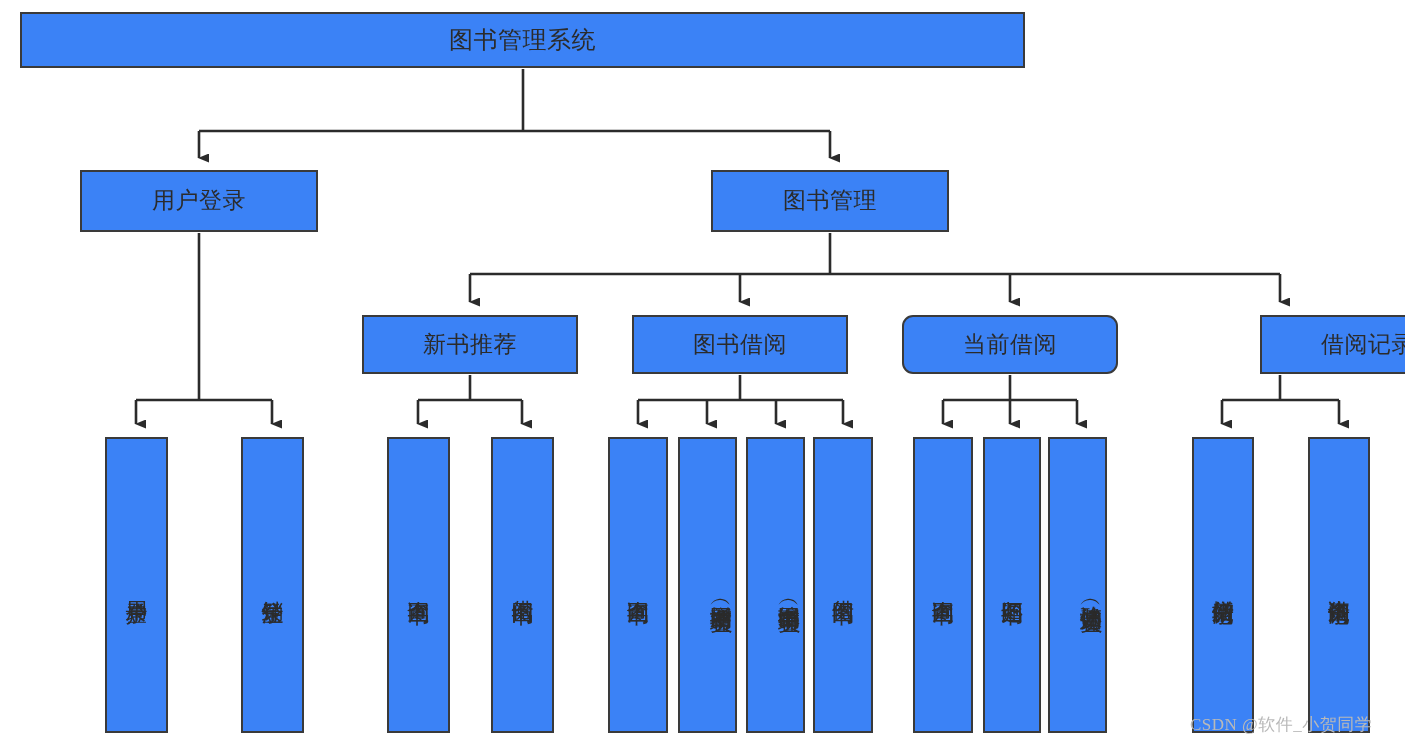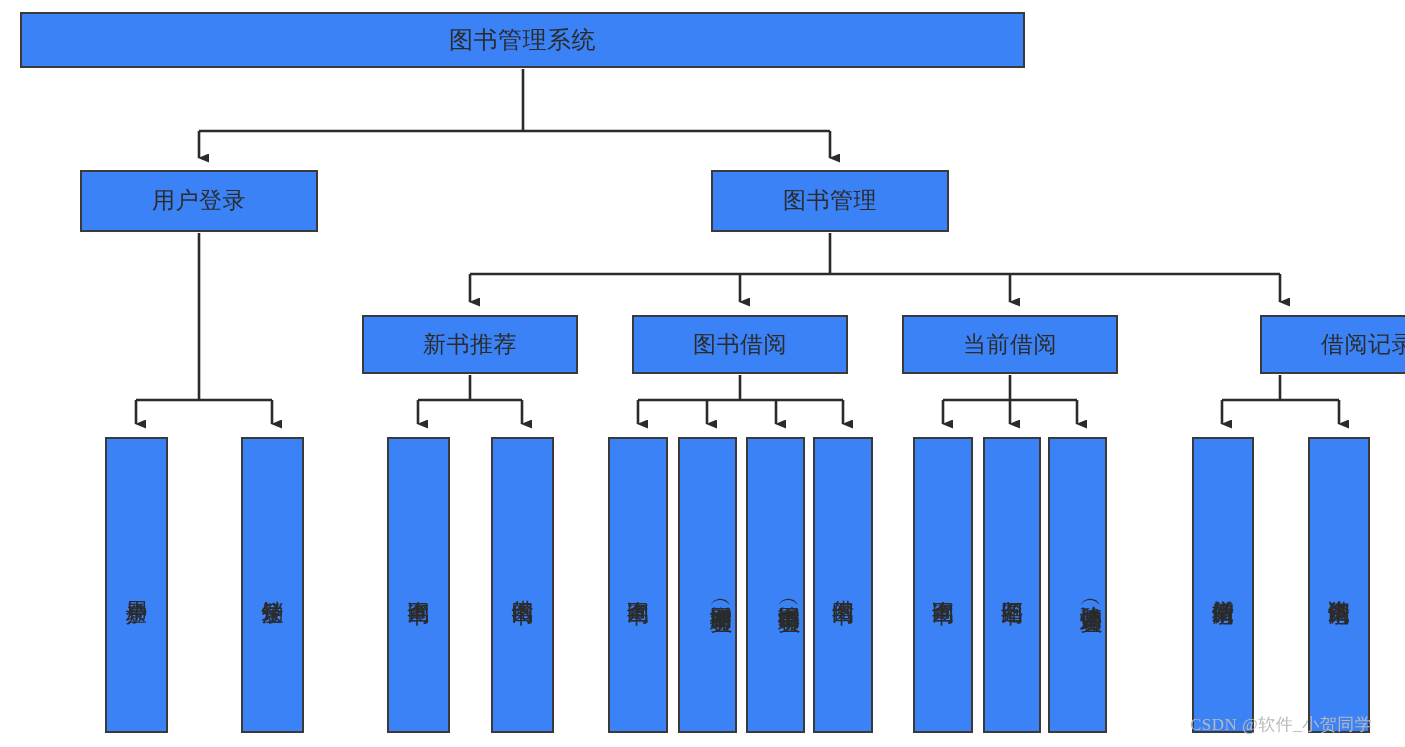--- a/index.html
+++ b/index.html
@@ -141,21 +141,21 @@
   </div>
 
   <div class="node horizontal" style="left:362px;top:315px;width:216px;height:59px;">
     <span>新书推荐</span>
   </div>
 
   <div class="node horizontal" style="left:632px;top:315px;width:216px;height:59px;">
     <span>图书借阅</span>
   </div>
 
-  <div class="node horizontal" style="left:902px;top:315px;width:216px;height:59px;">
+  <div class="node horizontal" style="left:902px;top:315px;width:216px;height:59px;border-radius:11px;">
     <span>当前借阅</span>
   </div>
 
   <div class="node horizontal" style="left:1212px;top:315px;width:216px;height:59px;margin-left:48px;">
     <span>借阅记录</span>
   </div>
 
   <div class="node vertical center-text" style="left:105px;top:437px;width:63px;height:296px;">
     <span class="vtext">用户登录</span>
   </div>

